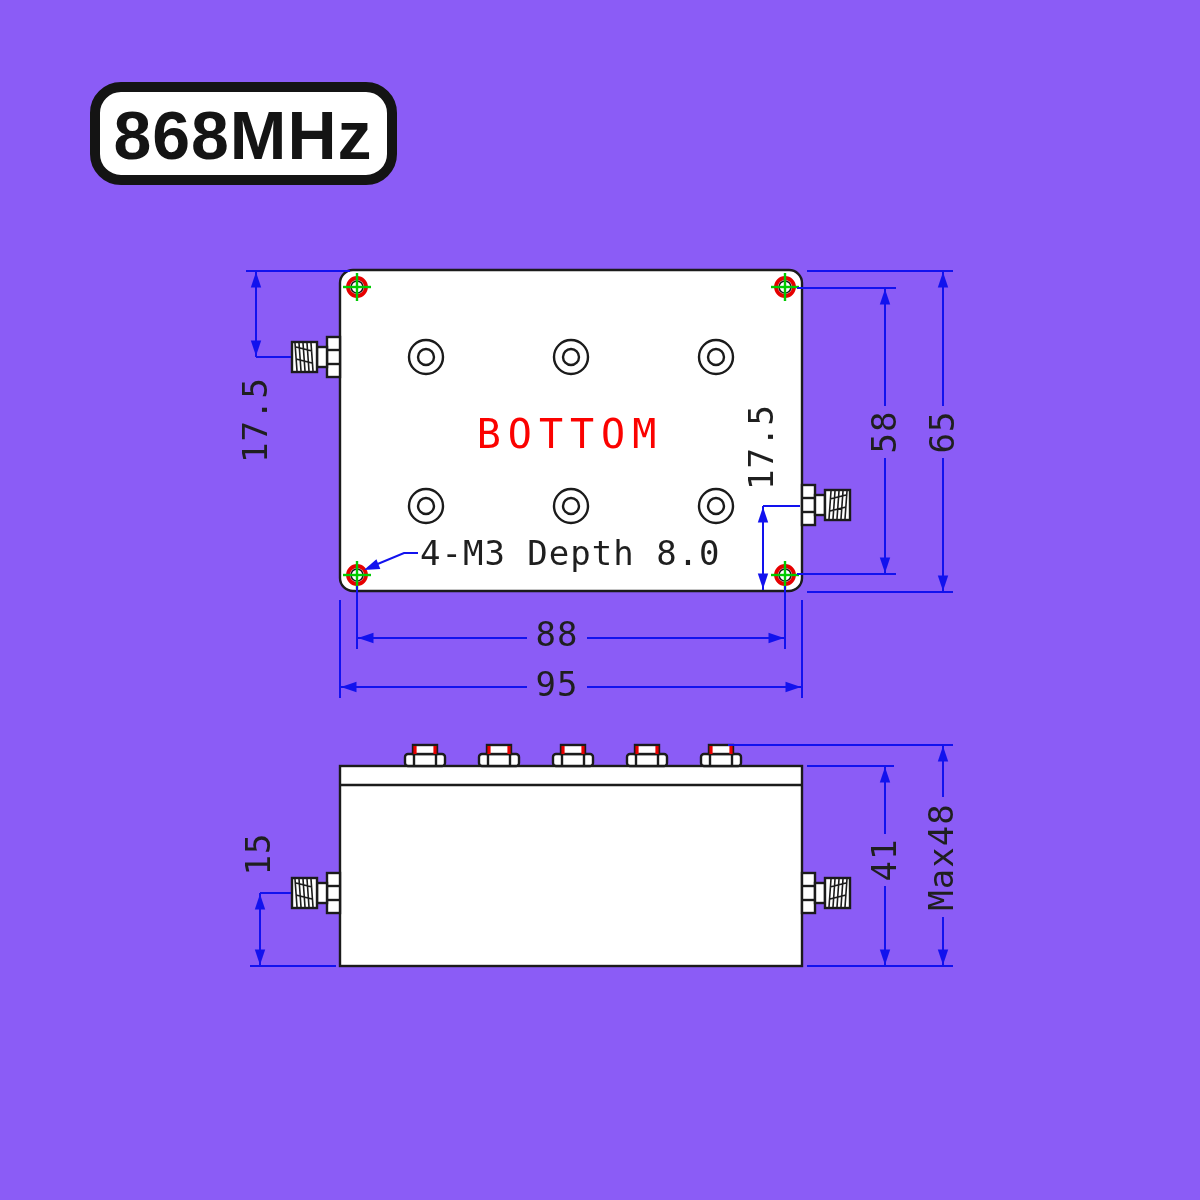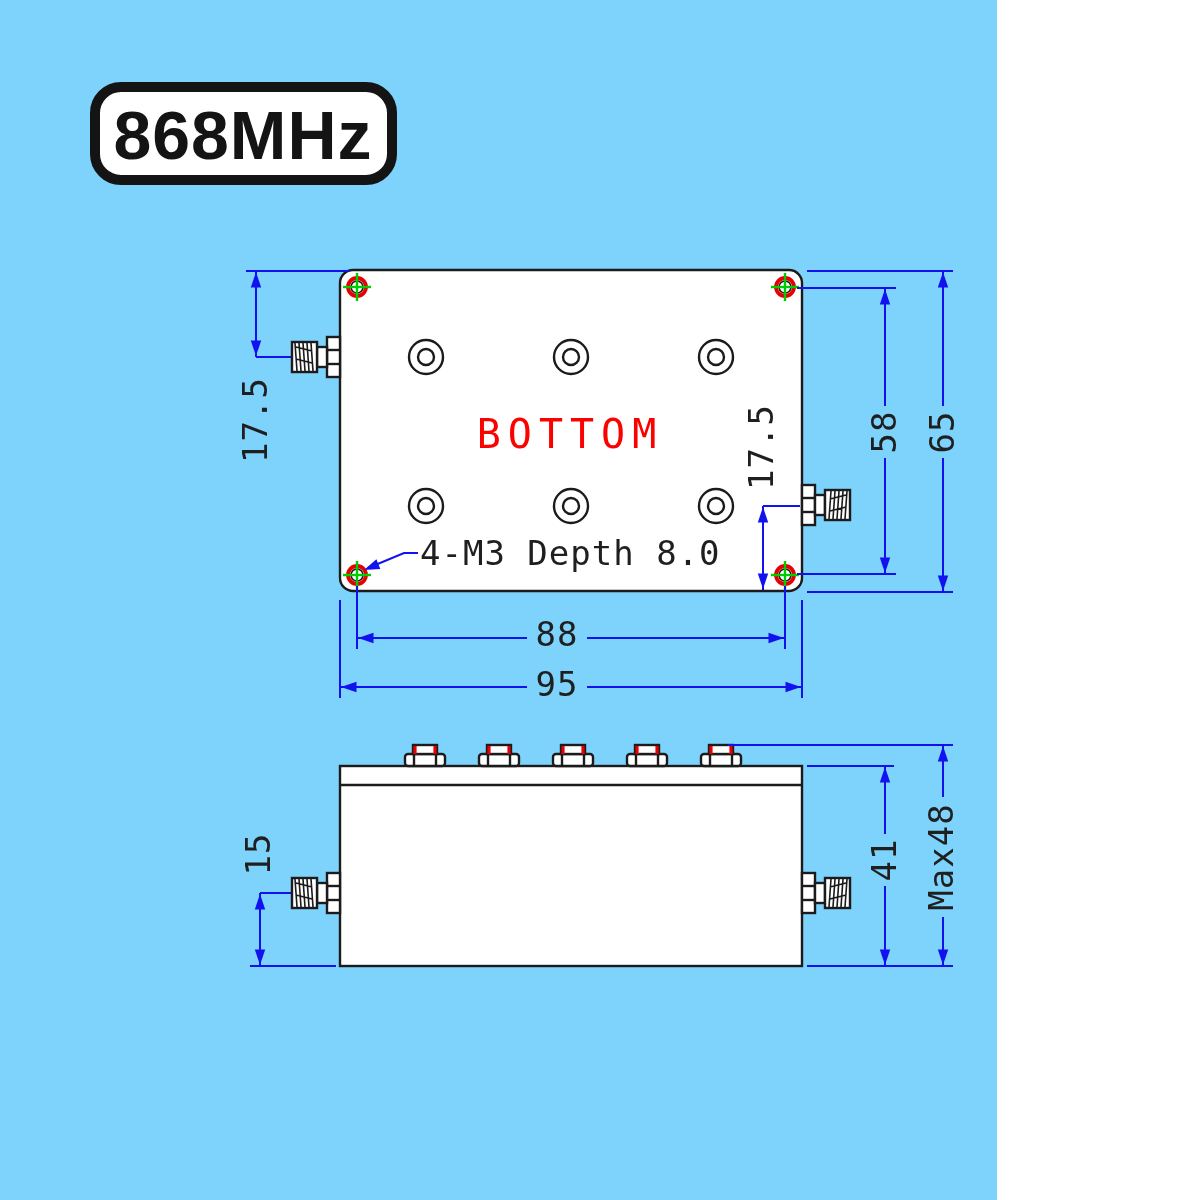--- a/index.html
+++ b/index.html
@@ -1,16 +1,16 @@
 <!DOCTYPE html>
 <html><head>
 <meta charset="utf-8">
 <style>
   html,body{margin:0;padding:0;background:#ffffff;}
-  #canvas{position:relative;width:997px;height:1200px;background:#7dd3fc;overflow:hidden;}
+  #canvas{position:relative;width:1200px;height:1200px;background:#8b5cf6;overflow:hidden;}
   svg{display:block;}
   .blk{stroke:#1b1b1b;stroke-width:2.4;fill:#ffffff;}
   .blkline{stroke:#1b1b1b;stroke-width:2.4;fill:none;}
   .thin{stroke:#1b1b1b;stroke-width:1.6;fill:none;}
   .dimline{stroke:#1212ee;stroke-width:2;fill:none;}
   .arr{fill:#1212ee;stroke:none;}
   .dim{font-family:"DejaVu Sans Mono",monospace;font-size:34px;fill:#1f1f1f;letter-spacing:1px;}
   .note{font-family:"DejaVu Sans Mono",monospace;font-size:34px;fill:#1f1f1f;letter-spacing:1px;}
   .facelabel{font-family:"DejaVu Sans Mono",monospace;font-size:40px;fill:#fb0200;letter-spacing:7px;}
   .badge-text{font-family:"Liberation Sans","DejaVu Sans",sans-serif;font-weight:bold;font-size:68px;fill:#141414;letter-spacing:1px;}

